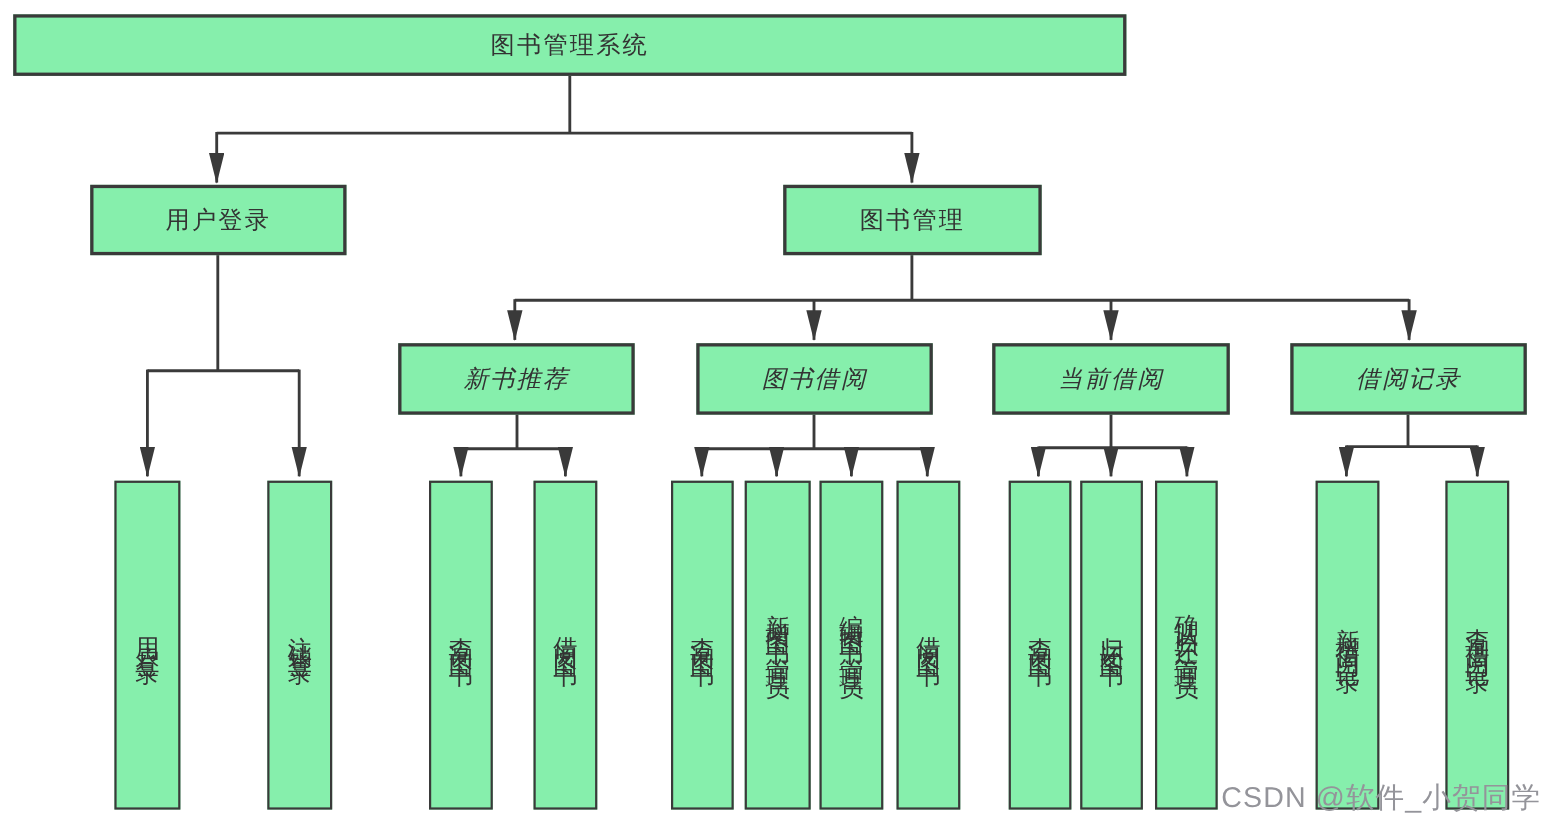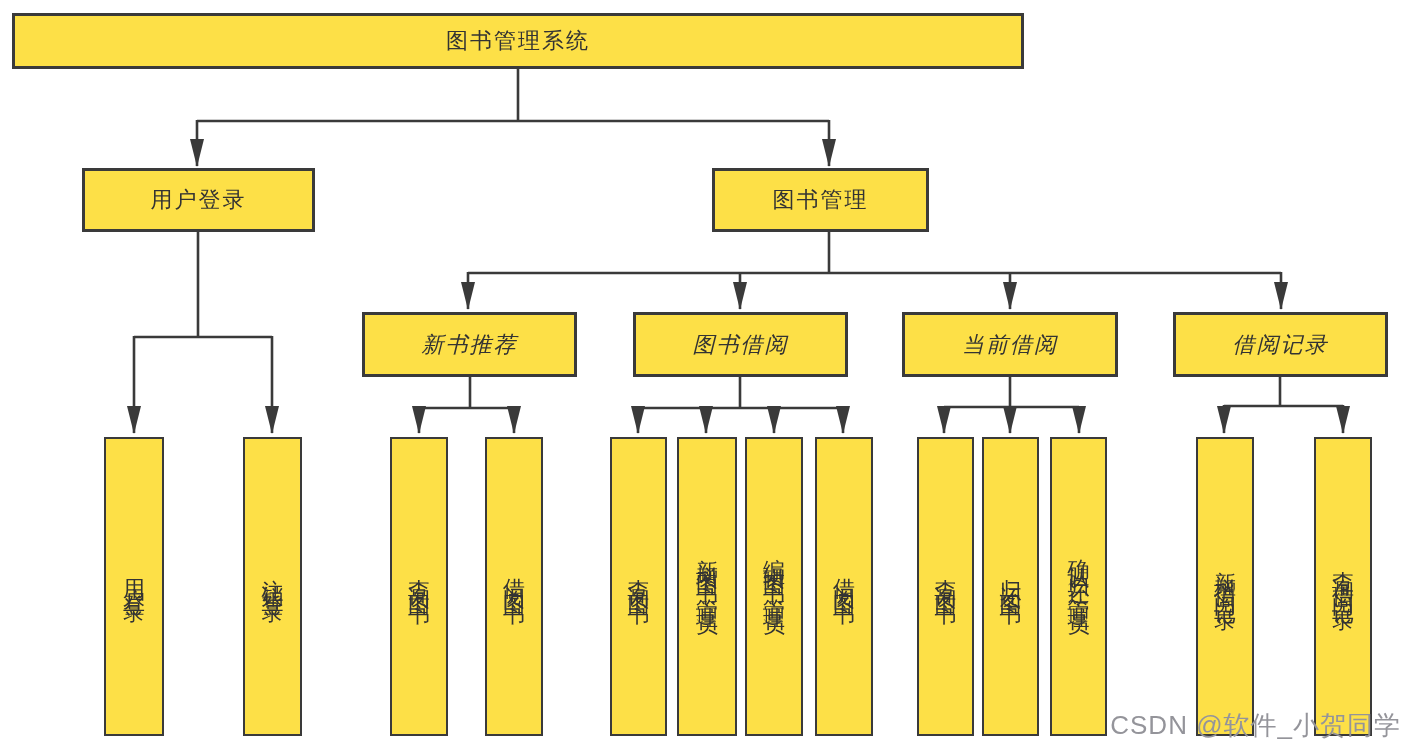--- a/index.html
+++ b/index.html
@@ -15,29 +15,29 @@
     background:var(--bg);
     font-family:"Liberation Sans","DejaVu Sans",sans-serif;
     overflow:hidden;
   }
   .wires{position:absolute;left:0;top:0;width:1405px;height:747px;}
   .cline{stroke:var(--line);stroke-width:2.6;fill:none;}
   .ahead{fill:var(--line);}
   .box{
     position:absolute;
     box-sizing:border-box;
-    background:#fde047;
+    background:#86efac;
     border:3px solid var(--line);
     display:flex;align-items:center;justify-content:center;
     color:var(--text);
   }
   .hbox{font-size:22px;letter-spacing:2px;}
   .root{left:12px;top:13px;width:1012px;height:56px;}
   .l2a{left:82px;top:168px;width:233px;height:64px;}
-  .l2b{left:712px;top:168px;width:217px;height:64px;}
+  .l2b{left:712px;top:168px;width:235px;height:64px;}
   .l3{top:312px;height:65px;font-style:italic;}
   .l3a{left:362px;width:215px;}
   .l3b{left:633px;width:215px;align-items:center;}
   .l3c{left:902px;width:216px;}
   .l3d{left:1173px;width:215px;}
   .leaf{
     top:437px;height:299px;
     border-width:2.5px;
   }
   .leaf .vtext{

